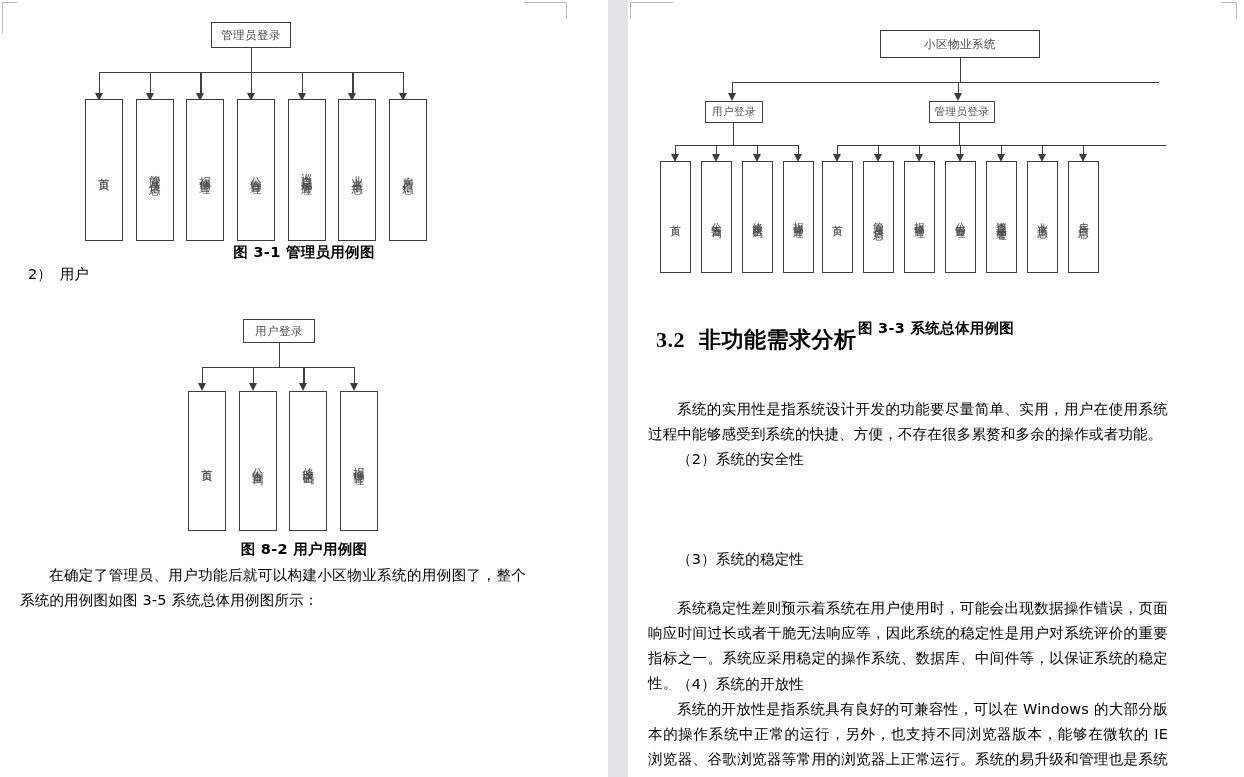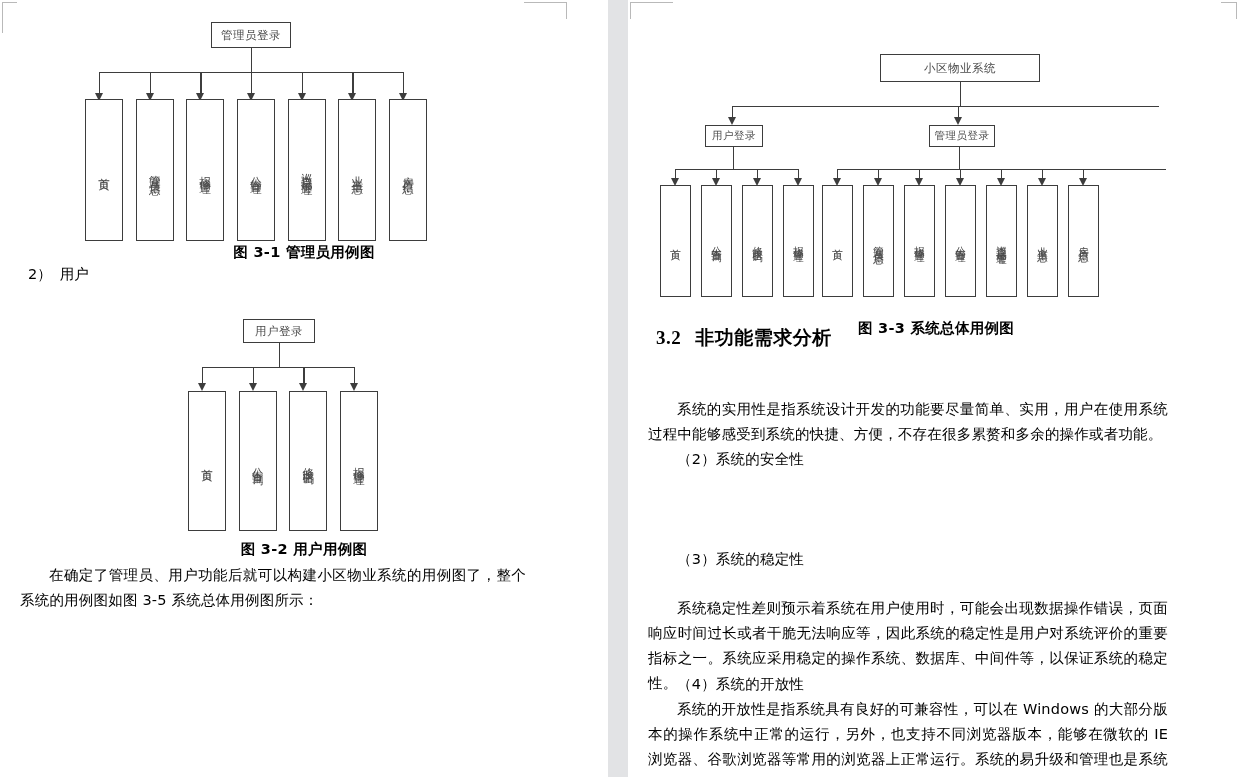--- a/index.html
+++ b/index.html
@@ -63,21 +63,21 @@
     text-align: center;
     font-weight: bold;
     font-size: 14.5px;
     font-family: "DejaVu Sans", "Liberation Sans", sans-serif;
     letter-spacing: 0.3px;
   }
 
   .heading {
     position: absolute;
     font-weight: bold;
-    font-size: 19px;
+    font-size: 22px;
     font-family: "Liberation Serif", "DejaVu Serif", serif;
     letter-spacing: 0.5px;
   }
   .heading .hnum { margin-right: 14px; }
 
   .listnum {
     position: absolute;
     font-size: 14.5px;
     font-family: "DejaVu Sans", "Liberation Sans", sans-serif;
   }
@@ -213,33 +213,33 @@
       <span>公告查询</span>
     </div>
     <div class="node leaf" style="left:289.3px; top:76px; width:38px; height:140px;">
       <span>修改密码</span>
     </div>
     <div class="node leaf" style="left:339.9px; top:76px; width:38px; height:140px;">
       <span>报修管理</span>
     </div>
   </div>
 
-  <div class="caption" style="left:0px; top:540px;">图 3-2  用户用例图</div>
+  <div class="caption" style="left:0px; top:540px;">图 8-2  用户用例图</div>
 
   <div class="para indent2" style="left:20px; top:563px; width:506px;">在确定了管理员、用户功能后就可以构建小区物业系统的用例图了，整个系统的用例图如图 3-5 系统总体用例图所示：</div>
 </div>
 
 <div class="gutter"></div>
 
 <div class="page" id="page-right">
 
   <div class="crop crop-tl" style="left:2px; top:2px; width:42px; height:16px;"></div>
   <div class="crop crop-tr" style="left:593px; top:2px; width:15px; height:16px;"></div>
 
-  <div class="diagram" style="left:0px; top:0px; width:536px; height:290px;margin-top:24px;">
+  <div class="diagram" style="left:0px; top:0px; width:536px; height:290px;">
 
     <div class="node top" style="left:252px; top:30px; width:160px; height:28px;">
       <span>小区物业系统</span>
     </div>
 
     <div class="vline" style="left:331.5px; top:58px; height:24px;"></div>
     <div class="hline" style="left:844px; top:0px; width:0px;"></div>
     <div class="hline" style="left:844px; top:0px; width:0px;"></div>
     <div class="hline" style="left:104px; top:81.5px; width:227px;"></div>
     <div class="hline" style="left:331px; top:81.5px; width:200px;"></div>

